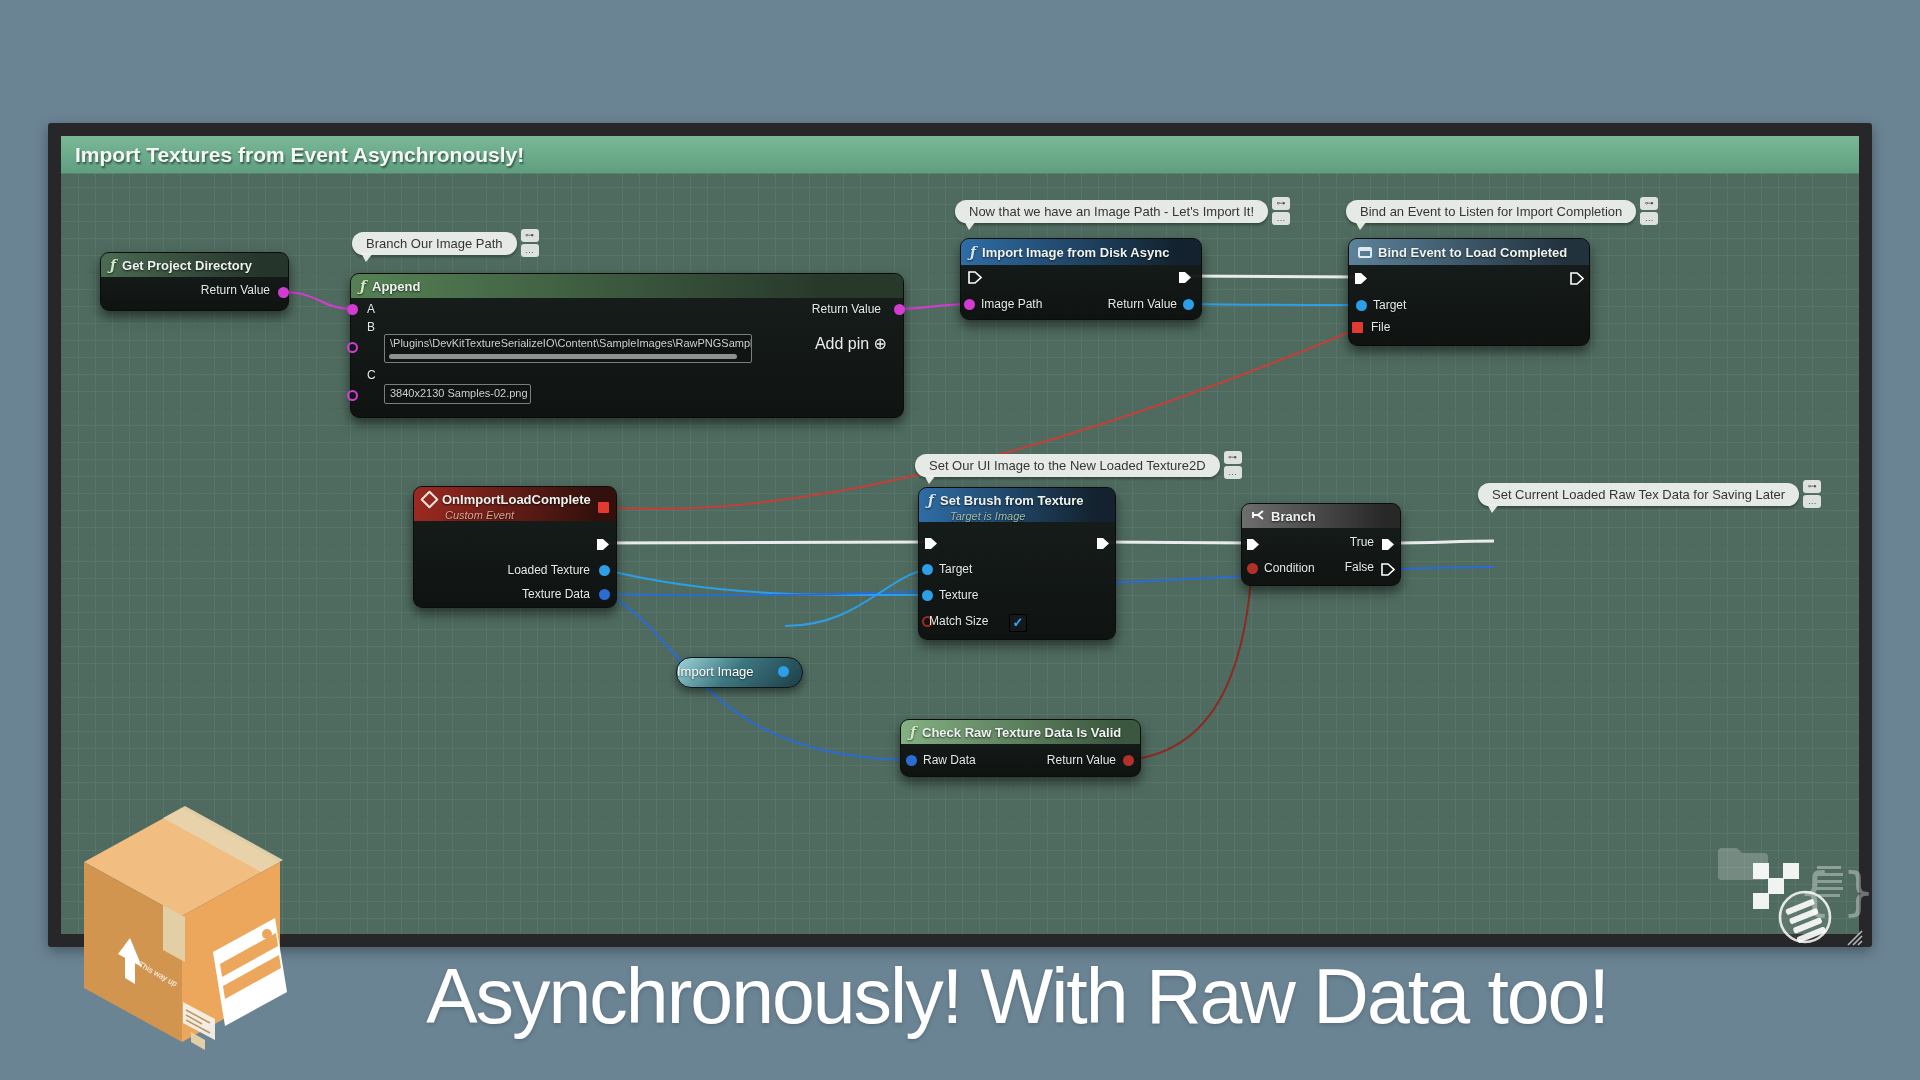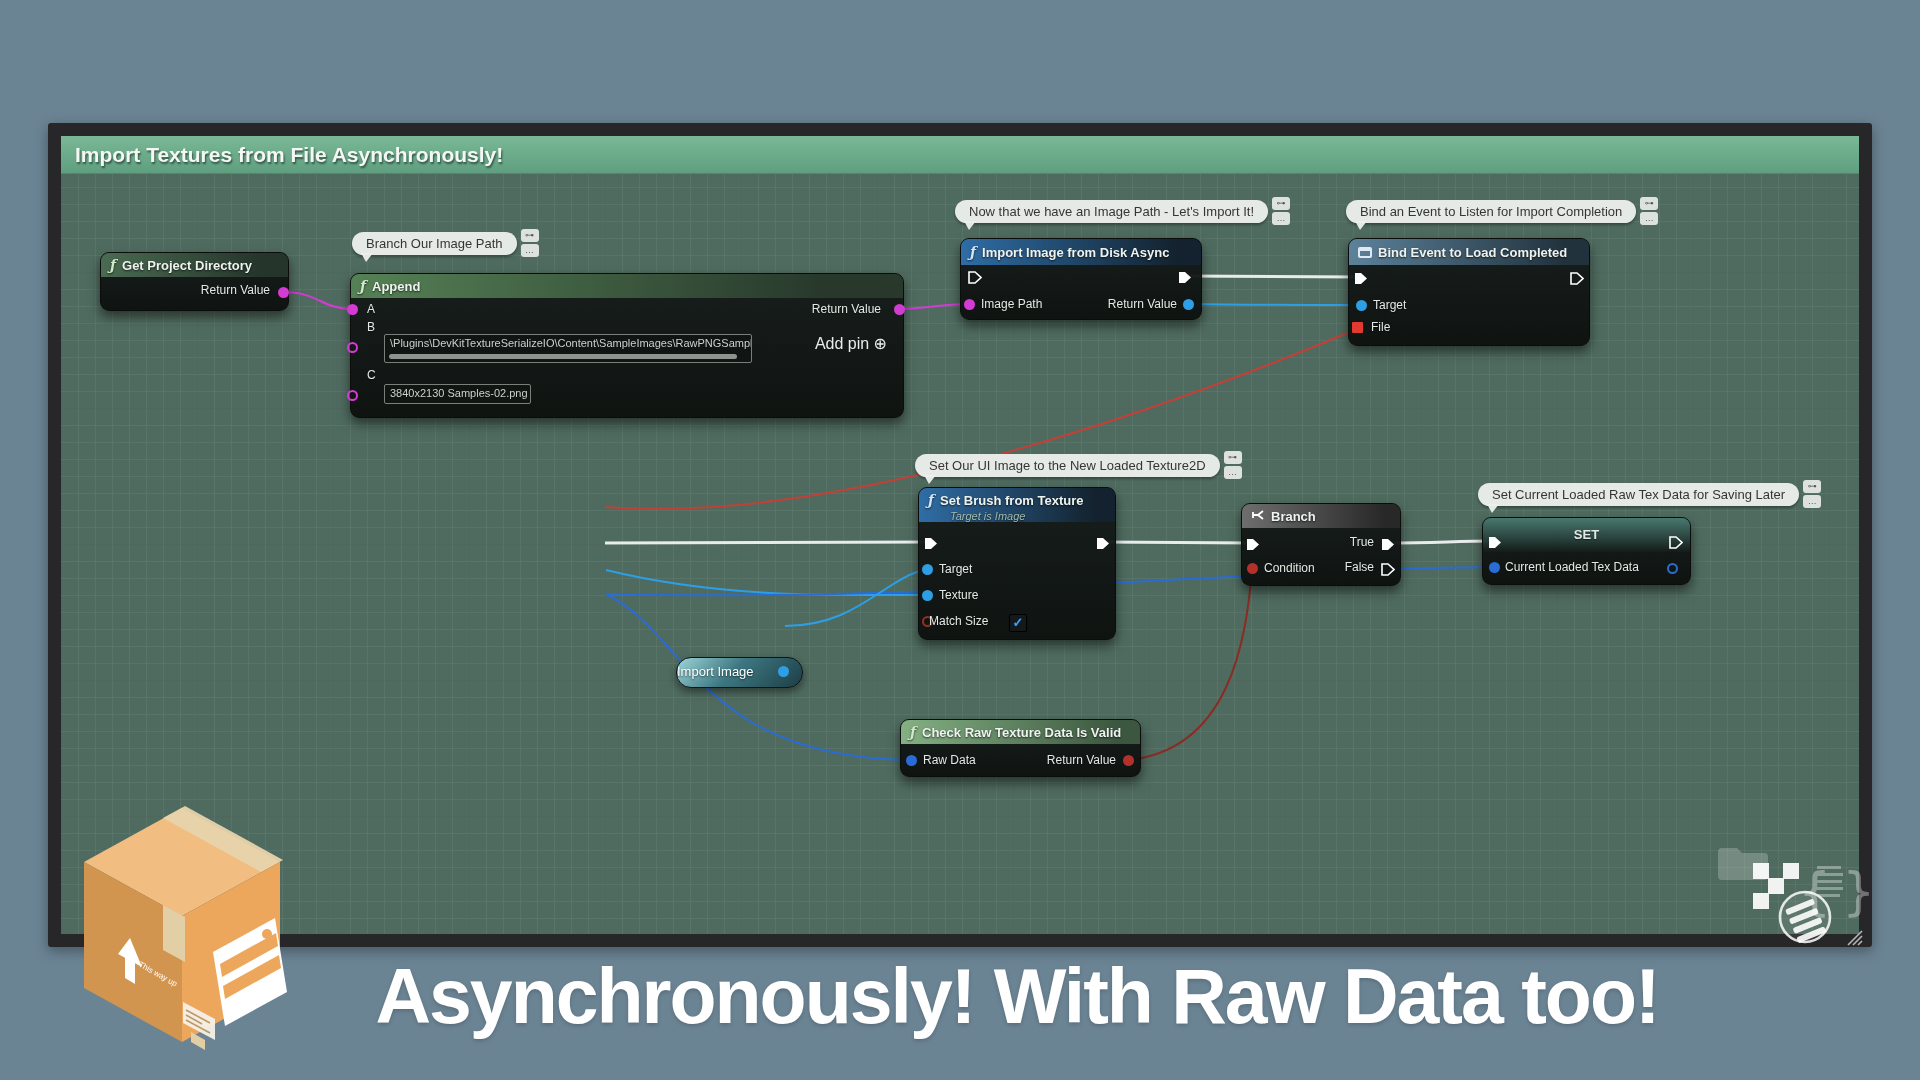--- a/index.html
+++ b/index.html
@@ -57,35 +57,35 @@
   .bubble{position:absolute;background:rgba(236,239,236,.96);border-radius:14px;padding:4px 14px;font-size:13px;color:#353535;
     white-space:nowrap;box-shadow:0 2px 3px rgba(0,0,0,.35);z-index:5;}
   .bubble::after{content:'';position:absolute;left:9px;bottom:-7px;border-left:5px solid transparent;border-right:7px solid transparent;
     border-top:9px solid rgba(236,239,236,.96);}
   .badge{position:absolute;right:-22px;top:-3px;width:18px;height:30px;display:flex;flex-direction:column;gap:2px;}
   .badge span{background:rgba(236,239,236,.9);border-radius:3px;width:18px;height:13px;font-size:9px;line-height:13px;text-align:center;color:#555;}
 
   
   .banner1{position:absolute;left:1010px;top:838px;transform:translateX(-50%);font-size:106px;color:#fff;font-weight:400;
     letter-spacing:-3px;white-space:nowrap;z-index:6;text-shadow:0 2px 4px rgba(0,0,0,.18);}
-  .banner2{position:absolute;left:1017px;top:952px;transform:translateX(-50%);font-size:77px;color:#fff;font-weight:700;
+  .banner2{position:absolute;left:1017px;top:952px;transform:translateX(-50%);font-size:77px;color:#fff;font-weight:400;
     letter-spacing:-2px;white-space:nowrap;z-index:6;text-shadow:0 2px 4px rgba(0,0,0,.18);}
 
   svg.wires{position:absolute;left:0;top:0;z-index:2;pointer-events:none;}
   .wm{position:absolute;z-index:4;}
 </style>
 </head>
 <body>
 
 <div class="stage">
 
   <div class="panel"></div>
   <div class="canvas">
     <div class="combar">
-      <span>Import Textures from File Asynchronously!</span>
+      <span>Import Textures from Event Asynchronously!</span>
     </div>
   </div>
 
   <svg class="wires" width="1920" height="1080">
     <path d="M283,292 C318,292 322,309 352,309" stroke="#d33cd3" stroke-width="2" fill="none"></path>
     <path d="M899,309 C930,309 936,304 969,304" stroke="#d33cd3" stroke-width="2" fill="none"></path>
     <path d="M1184,276 L1360,277" stroke="#e8ecec" stroke-width="3" fill="none"></path>
     <path d="M1188,304 C1250,305 1300,305 1361,305" stroke="#2d9fe6" stroke-width="2" fill="none"></path>
     <path d="M605,507 C830,524 1140,420 1357,329" stroke="#c24038" stroke-width="2" fill="none"></path>
     <path d="M605,543 L930,542" stroke="#e8ecec" stroke-width="3" fill="none"></path>
@@ -198,20 +198,35 @@
         </svg></span>
     <span class="execp" style="left:221px;top:32px"><svg width="14" height="13">
           <path d="M1 1h6l6 5.5L7 12H1z" fill="none" stroke="#fff" stroke-width="1.6"></path>
         </svg></span>
     <span class="pin" style="left:7px;top:61px;background:#2d9fe6"></span>
     <span class="lbl" style="left:24px;top:59px">Target</span>
     <span class="sq" style="left:3px;top:83px"></span>
     <span class="lbl" style="left:22px;top:81px">File</span>
   </div>
 
+  <div class="node" style="left:413px;top:486px;width:202px;height:120px">
+    <div class="hd hd2 hd-red">
+      <span class="diamond"></span>
+      <span>OnImportLoadComplete</span>
+      <span class="subt" style="color:#dba392">Custom Event</span>
+    </div>
+    <span class="sq" style="left:184px;top:15px;z-index:2"></span>
+    <span class="execp" style="left:182px;top:50px"><svg width="14" height="13">
+          <path d="M1 1h6l6 5.5L7 12H1z" fill="#fff"></path>
+        </svg></span>
+    <span class="lblr" style="right:26px;top:76px">Loaded Texture</span>
+    <span class="pin" style="left:185px;top:78px;background:#2d9fe6"></span>
+    <span class="lblr" style="right:26px;top:100px">Texture Data</span>
+    <span class="pin" style="left:185px;top:102px;background:#2a6cd4"></span>
+  </div>
 
   <div class="node" style="left:918px;top:487px;width:196px;height:151px">
     <div class="hd hd2 hd-blue">
       <span class="fx" style="color:#cfe4f5">ƒ</span>
       <span>Set Brush from Texture</span>
       <span class="subt" style="color:#a3bba9">Target is Image</span>
     </div>
     <span class="execp" style="left:5px;top:48px"><svg width="14" height="13">
           <path d="M1 1h6l6 5.5L7 12H1z" fill="#fff"></path>
         </svg></span>
@@ -258,33 +273,20 @@
           <path d="M1 1h6l6 5.5L7 12H1z" fill="#fff"></path>
         </svg></span>
     <span class="pin" style="left:5px;top:59px;background:#b5302a"></span>
     <span class="lbl" style="left:22px;top:57px">Condition</span>
     <span class="lblr" style="right:26px;top:56px">False</span>
     <span class="execp" style="left:139px;top:58px"><svg width="14" height="13">
           <path d="M1 1h6l6 5.5L7 12H1z" fill="none" stroke="#fff" stroke-width="1.6"></path>
         </svg></span>
   </div>
 
-  <div class="node" style="left:1482px;top:517px;width:207px;height:66px">
-    <div class="hd-teal" style="position:absolute;left:0;top:0;right:0"></div>
-    <span class="lbl" style="left:0;right:0;top:9px;text-align:center;font-weight:bold;font-size:13px">SET</span>
-    <span class="execp" style="left:5px;top:17px"><svg width="14" height="13">
-          <path d="M1 1h6l6 5.5L7 12H1z" fill="#fff"></path>
-        </svg></span>
-    <span class="execp" style="left:186px;top:17px"><svg width="14" height="13">
-          <path d="M1 1h6l6 5.5L7 12H1z" fill="none" stroke="#fff" stroke-width="1.6"></path>
-        </svg></span>
-    <span class="pin" style="left:6px;top:44px;background:#2a6cd4"></span>
-    <span class="lbl" style="left:22px;top:42px">Current Loaded Tex Data</span>
-    <span class="pinh" style="left:184px;top:45px;border-color:#2a6cd4"></span>
-  </div>
 
   <svg class="wm" style="left:1705px;top:835px" width="170" height="120">
     <g>
       <path d="M17,13 h15 l5,5 h22 a4,4 0 0 1 4,4 v19 a4,4 0 0 1 -4,4 H17 a4,4 0 0 1 -4,-4 V17 a4,4 0 0 1 4,-4 z" fill="#ffffff" opacity="0.22"></path>
     </g>
     <g fill="#ffffff" opacity="0.92">
       <rect x="48" y="28" width="16" height="16"></rect>
         <rect x="78" y="28" width="16" height="16"></rect>
       <rect x="63" y="43" width="16" height="16"></rect>
         <rect x="48" y="58" width="16" height="16"></rect>

